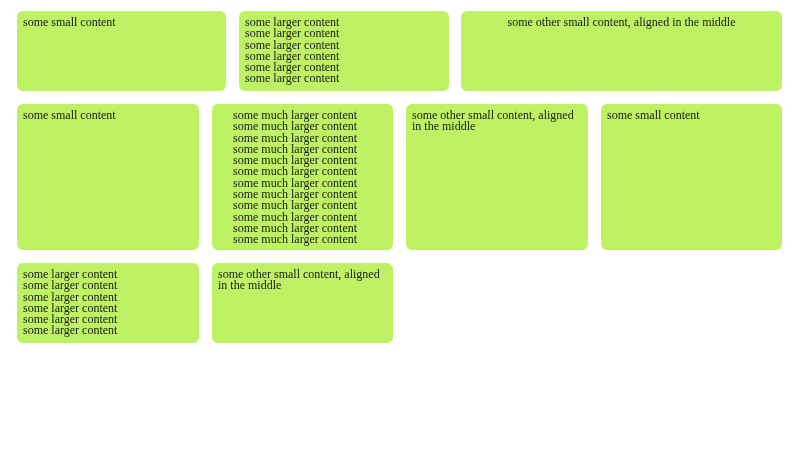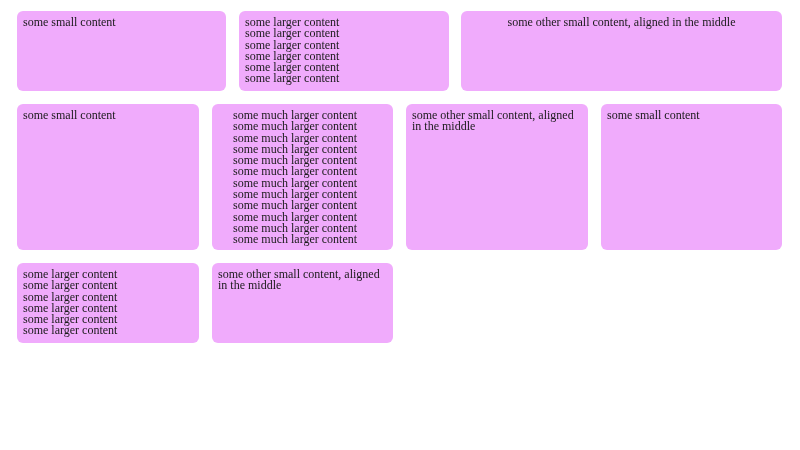--- a/index.html
+++ b/index.html
@@ -1,18 +1,18 @@
 <!DOCTYPE html>
 <html><head>
 <meta charset="utf-8">
 <style>
   html, body { margin: 0; padding: 0; background: #ffffff; }
   body { width: 800px; height: 450px; position: relative; overflow: hidden;
          font-family: "Liberation Serif", serif; font-size: 12px; line-height: 11.3px; color: #1a1a1a; }
-  .box { position: absolute; background: #f0abfc; border-radius: 6px; box-sizing: border-box;
+  .box { position: absolute; background: #bef264; border-radius: 6px; box-sizing: border-box;
          padding: 6px 6px; }
   .line { display: block; white-space: nowrap; }
   .mid { display: flex; }
   .center { justify-content: center; text-align: center; }
 </style>
 </head>
 <body>
 
 <div class="box" style="left:17px;top:11px;width:209px;height:80px;">
   <span class="line">some small content</span>

